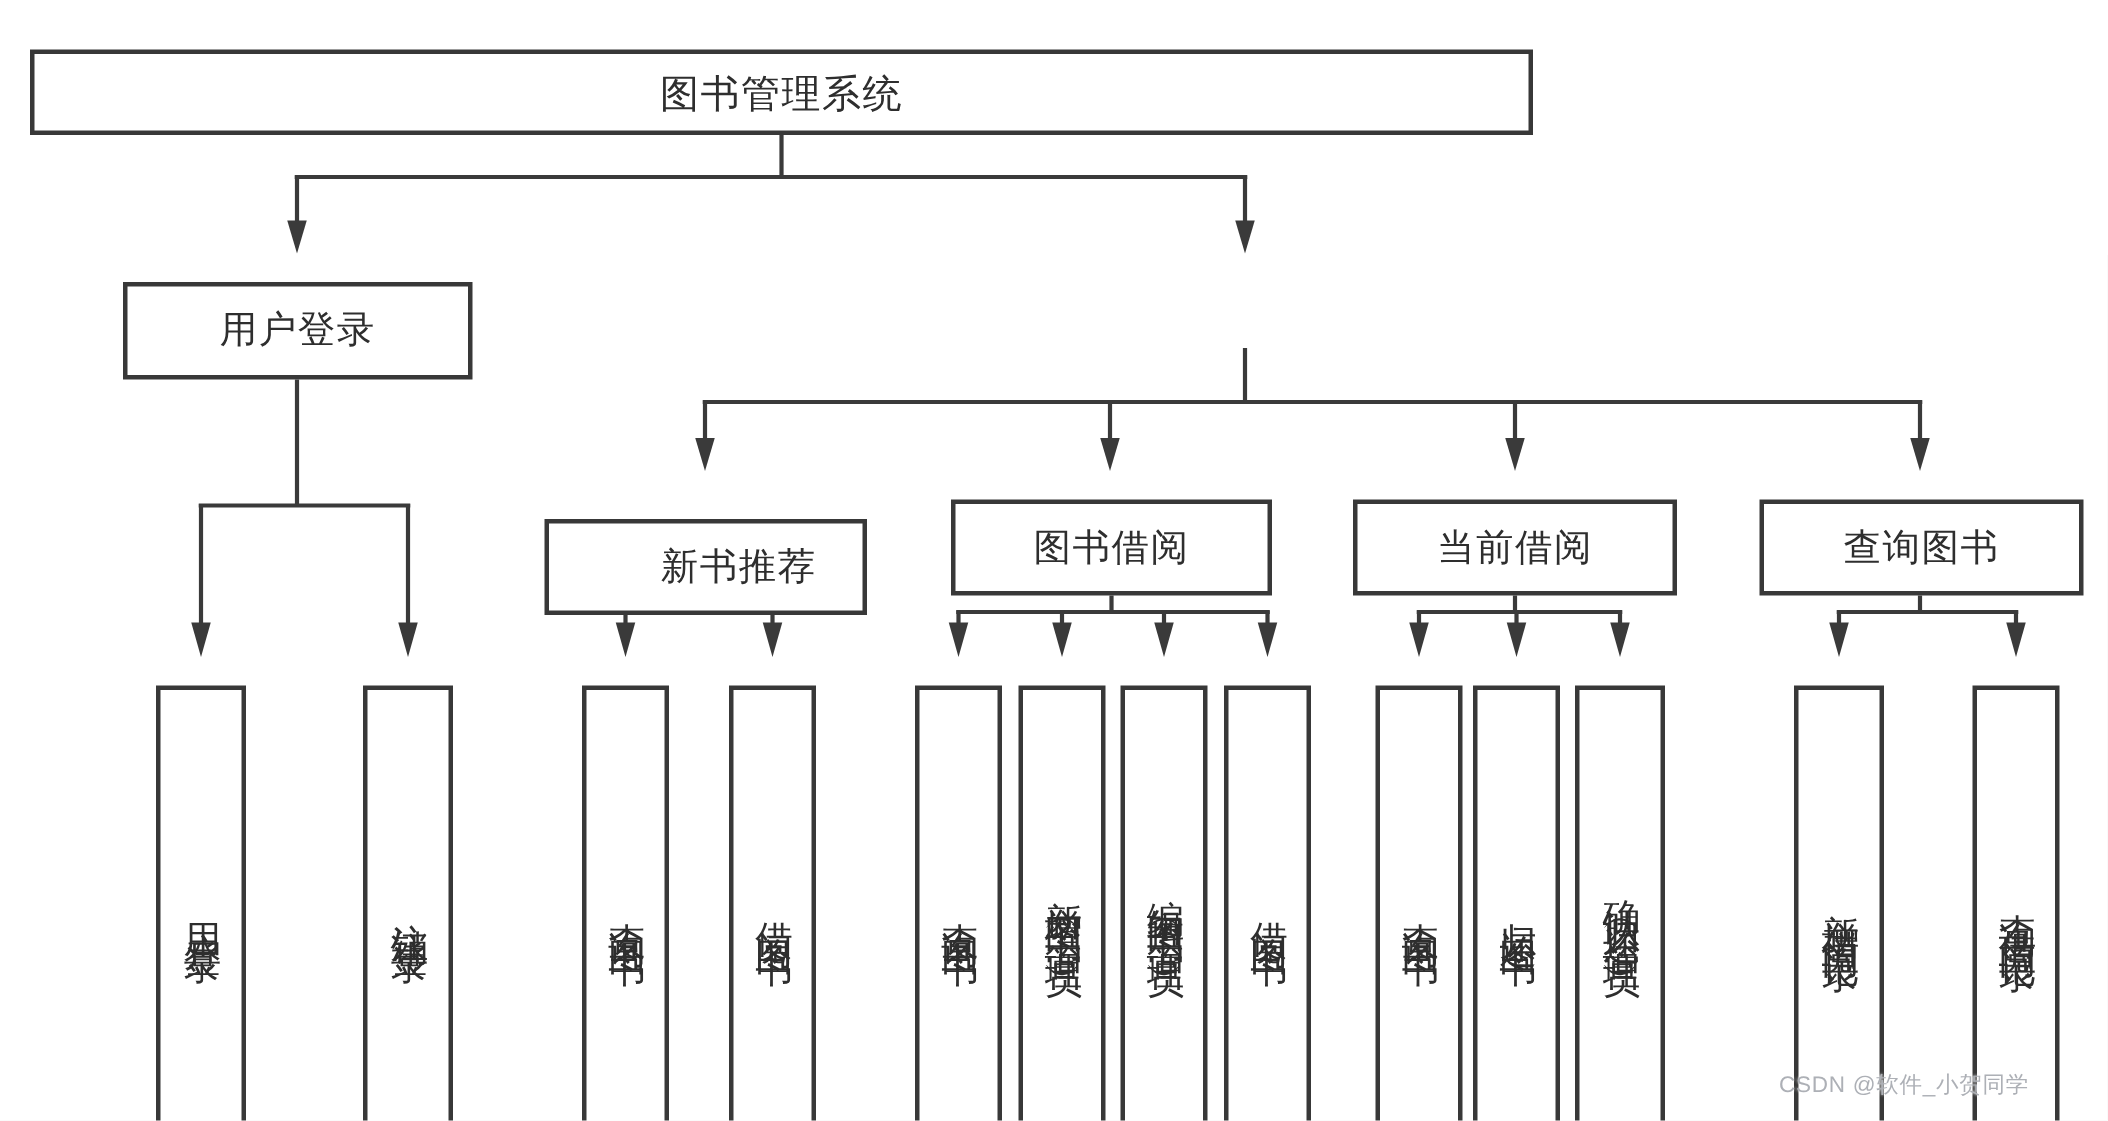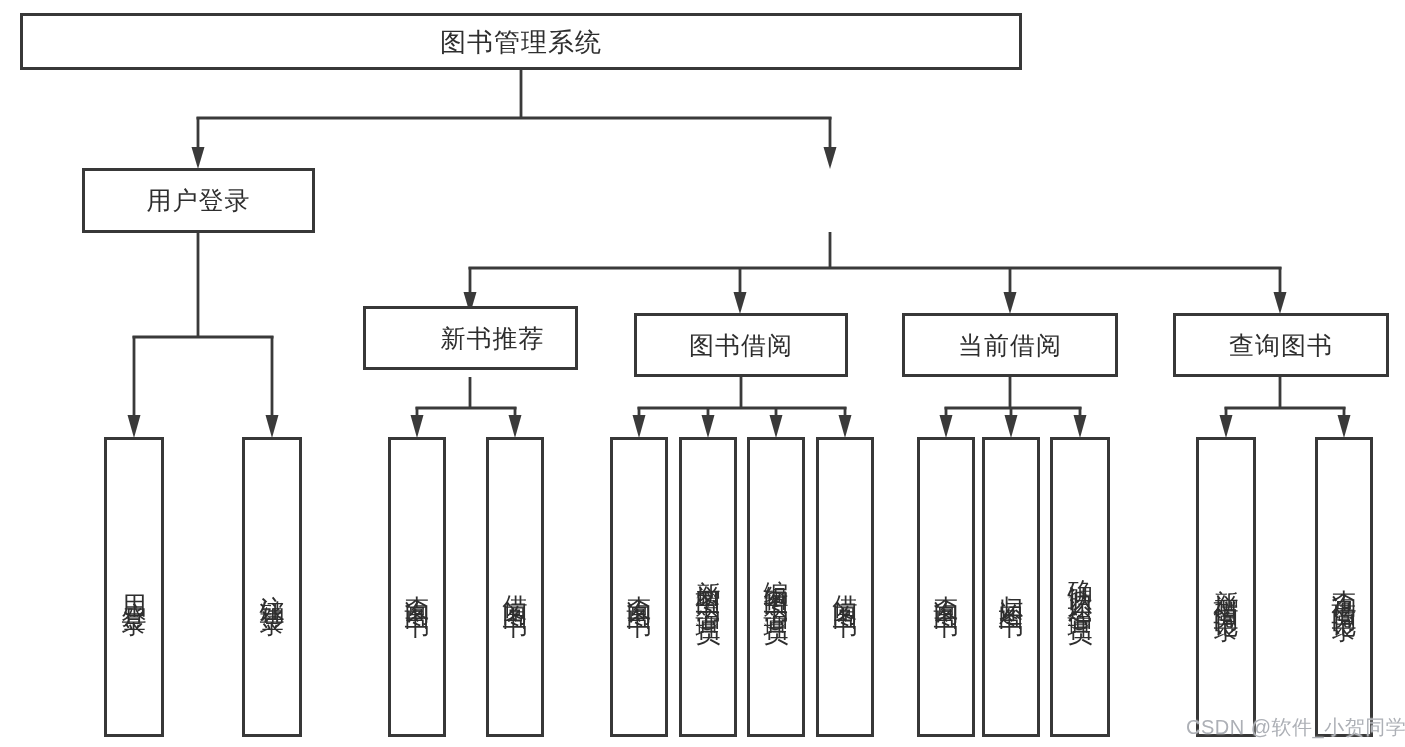--- a/index.html
+++ b/index.html
@@ -38,40 +38,41 @@
   .box{
     position:absolute;
     box-sizing:border-box;
     border:3px solid var(--border,#383838);
     background:var(--background,#fff);
     display:flex;
     align-items:center;
     justify-content:center;
     color:var(--text,#2e2e2e);
     text-align:right;
+    margin-top:20px;
   }
   .h-box{
     font-size:25px;
     letter-spacing:1px;
     line-height:1;
   }
   .v-box{
     writing-mode:vertical-rl;
     text-orientation:mixed;
     font-size:25px;
     letter-spacing:6px;
     line-height:1;
     top:437px;
     height:300px;
   }
   
   #box-root{left:20px;top:13px;width:1002px;height:57px;font-size:26px;}
   #box-user-login{left:82px;top:168px;width:233px;height:65px;}
   #box-book-mgmt{left:713px;top:168px;width:234px;height:65px;}
-  #box-new-book{left:363px;top:306px;width:215px;height:64px;padding-left:44px;}
+  #box-new-book{left:363px;top:326px;width:215px;height:64px;padding-left:44px;}
   #box-book-borrow{left:634px;top:313px;width:214px;height:64px;}
   #box-current-borrow{left:902px;top:313px;width:216px;height:64px;}
   #box-borrow-records{left:1173px;top:313px;width:216px;height:64px;}
   
   #leaf-u1{left:104px;width:60px;}
   #leaf-u2{left:242px;width:60px;}
   #leaf-n1{left:388px;width:58px;}
   #leaf-n2{left:486px;width:58px;}
   #leaf-b1{left:610px;width:58px;}
   #leaf-b2{left:679px;width:58px;}
@@ -79,21 +80,21 @@
   #leaf-b4{left:816px;width:58px;}
   #leaf-c1{left:917px;width:58px;}
   #leaf-c2{left:982px;width:58px;}
   #leaf-c3{left:1050px;width:60px;}
   #leaf-r1{left:1196px;width:60px;}
   #leaf-r2{left:1315px;width:58px;}
   #watermark{
     position:absolute;
     left:1186px;
     top:714px;
-    font-size:20px;
+    font-size:15px;
     letter-spacing:0.5px;
     color:var(--watermark,#adb0b6);
     text-shadow:0 0 2px #ffffff;
     white-space:nowrap;
   }
 </style>
 </head>
 <body>
 
 <div id="stage">

